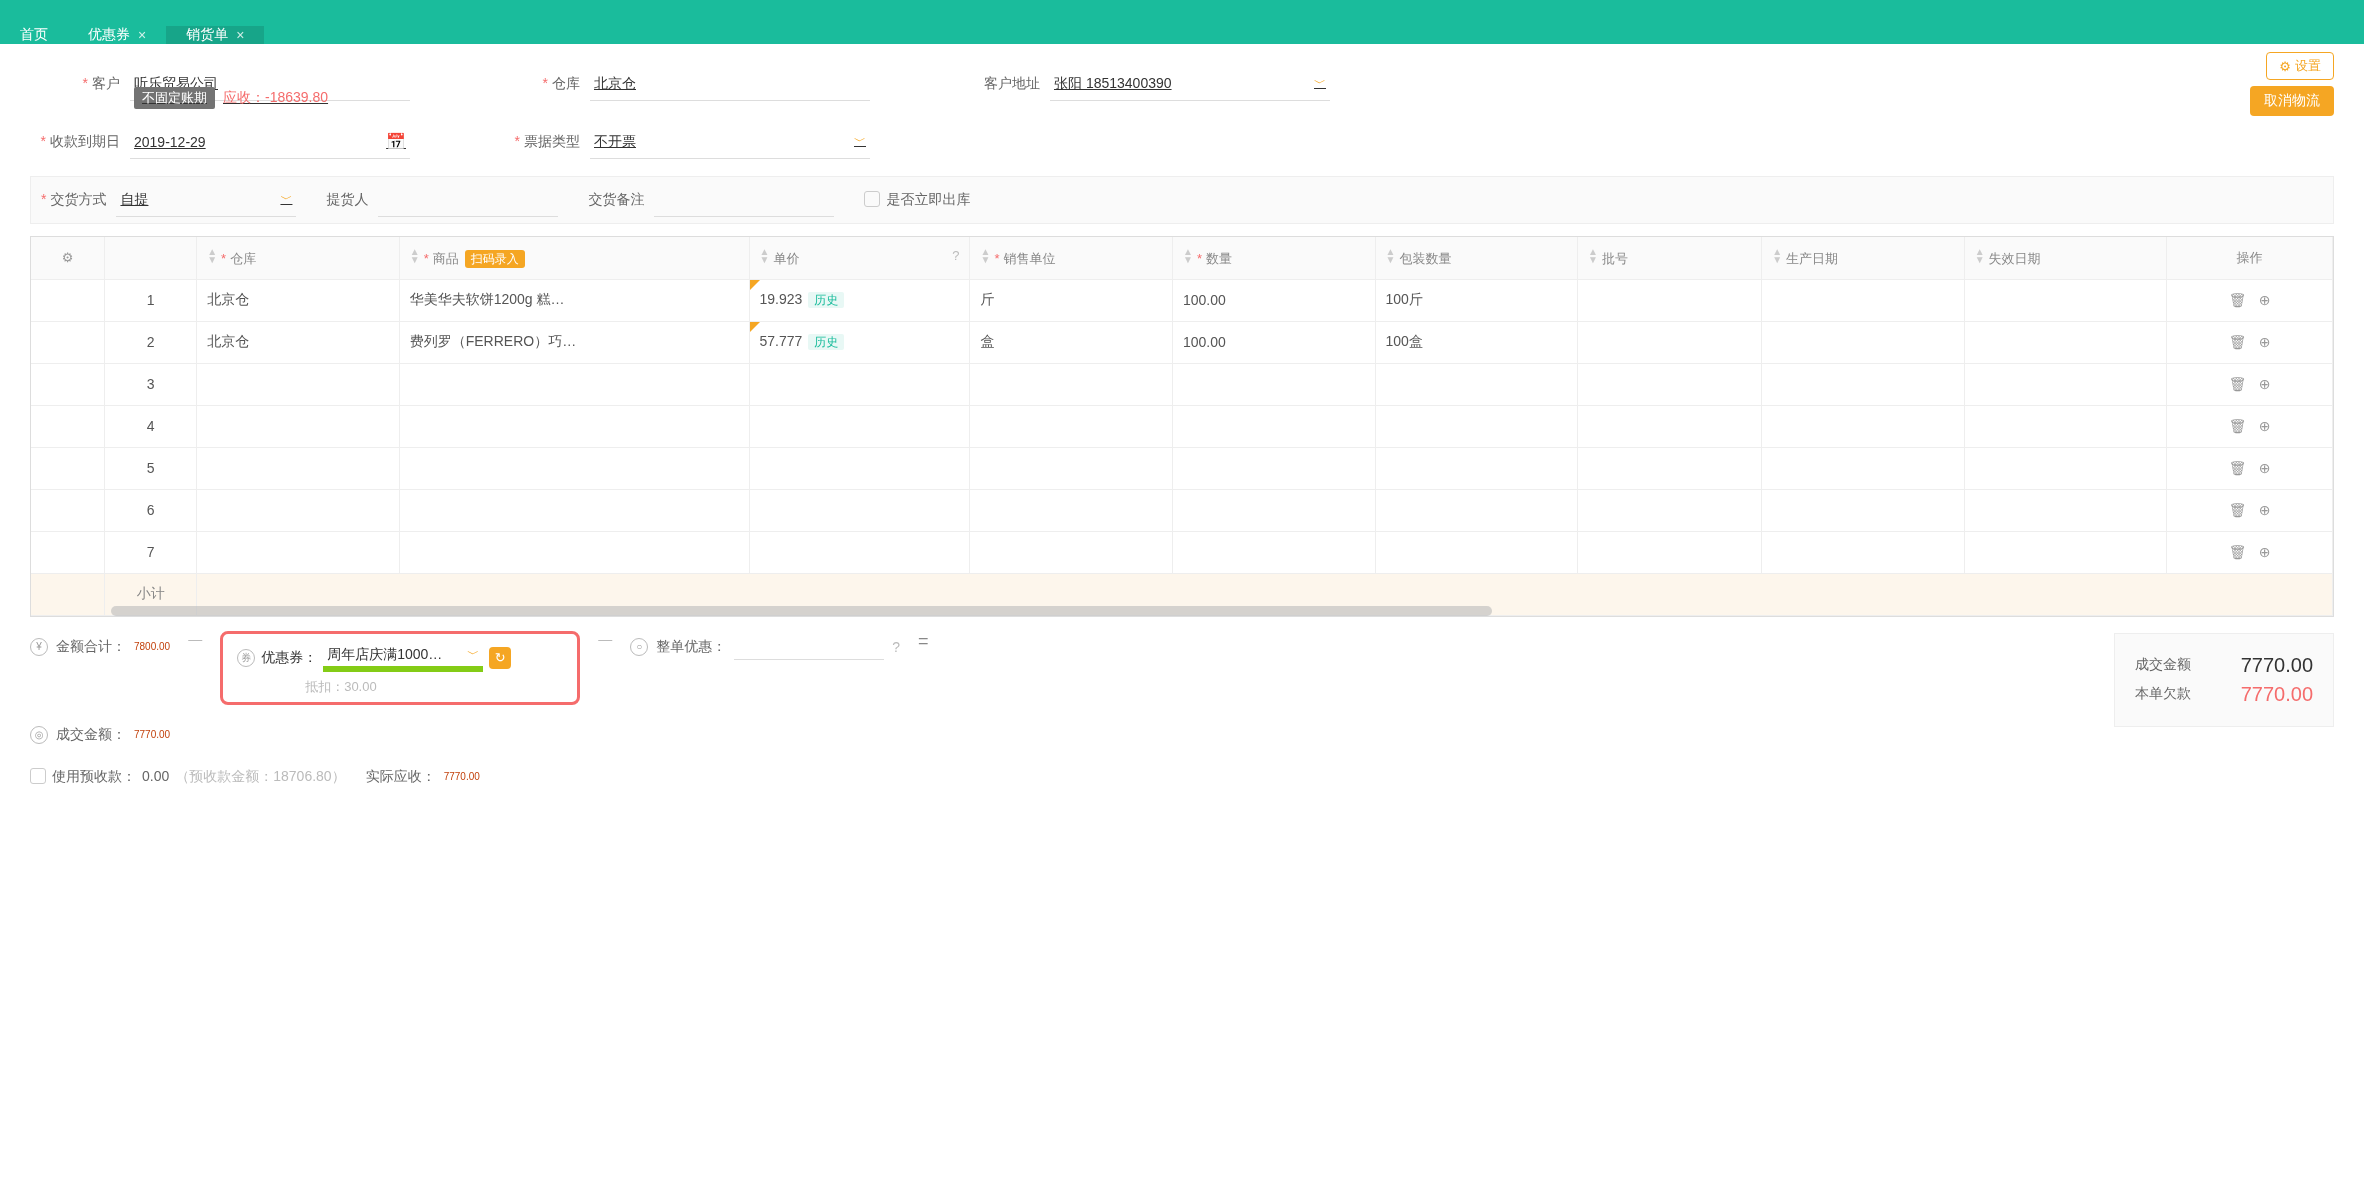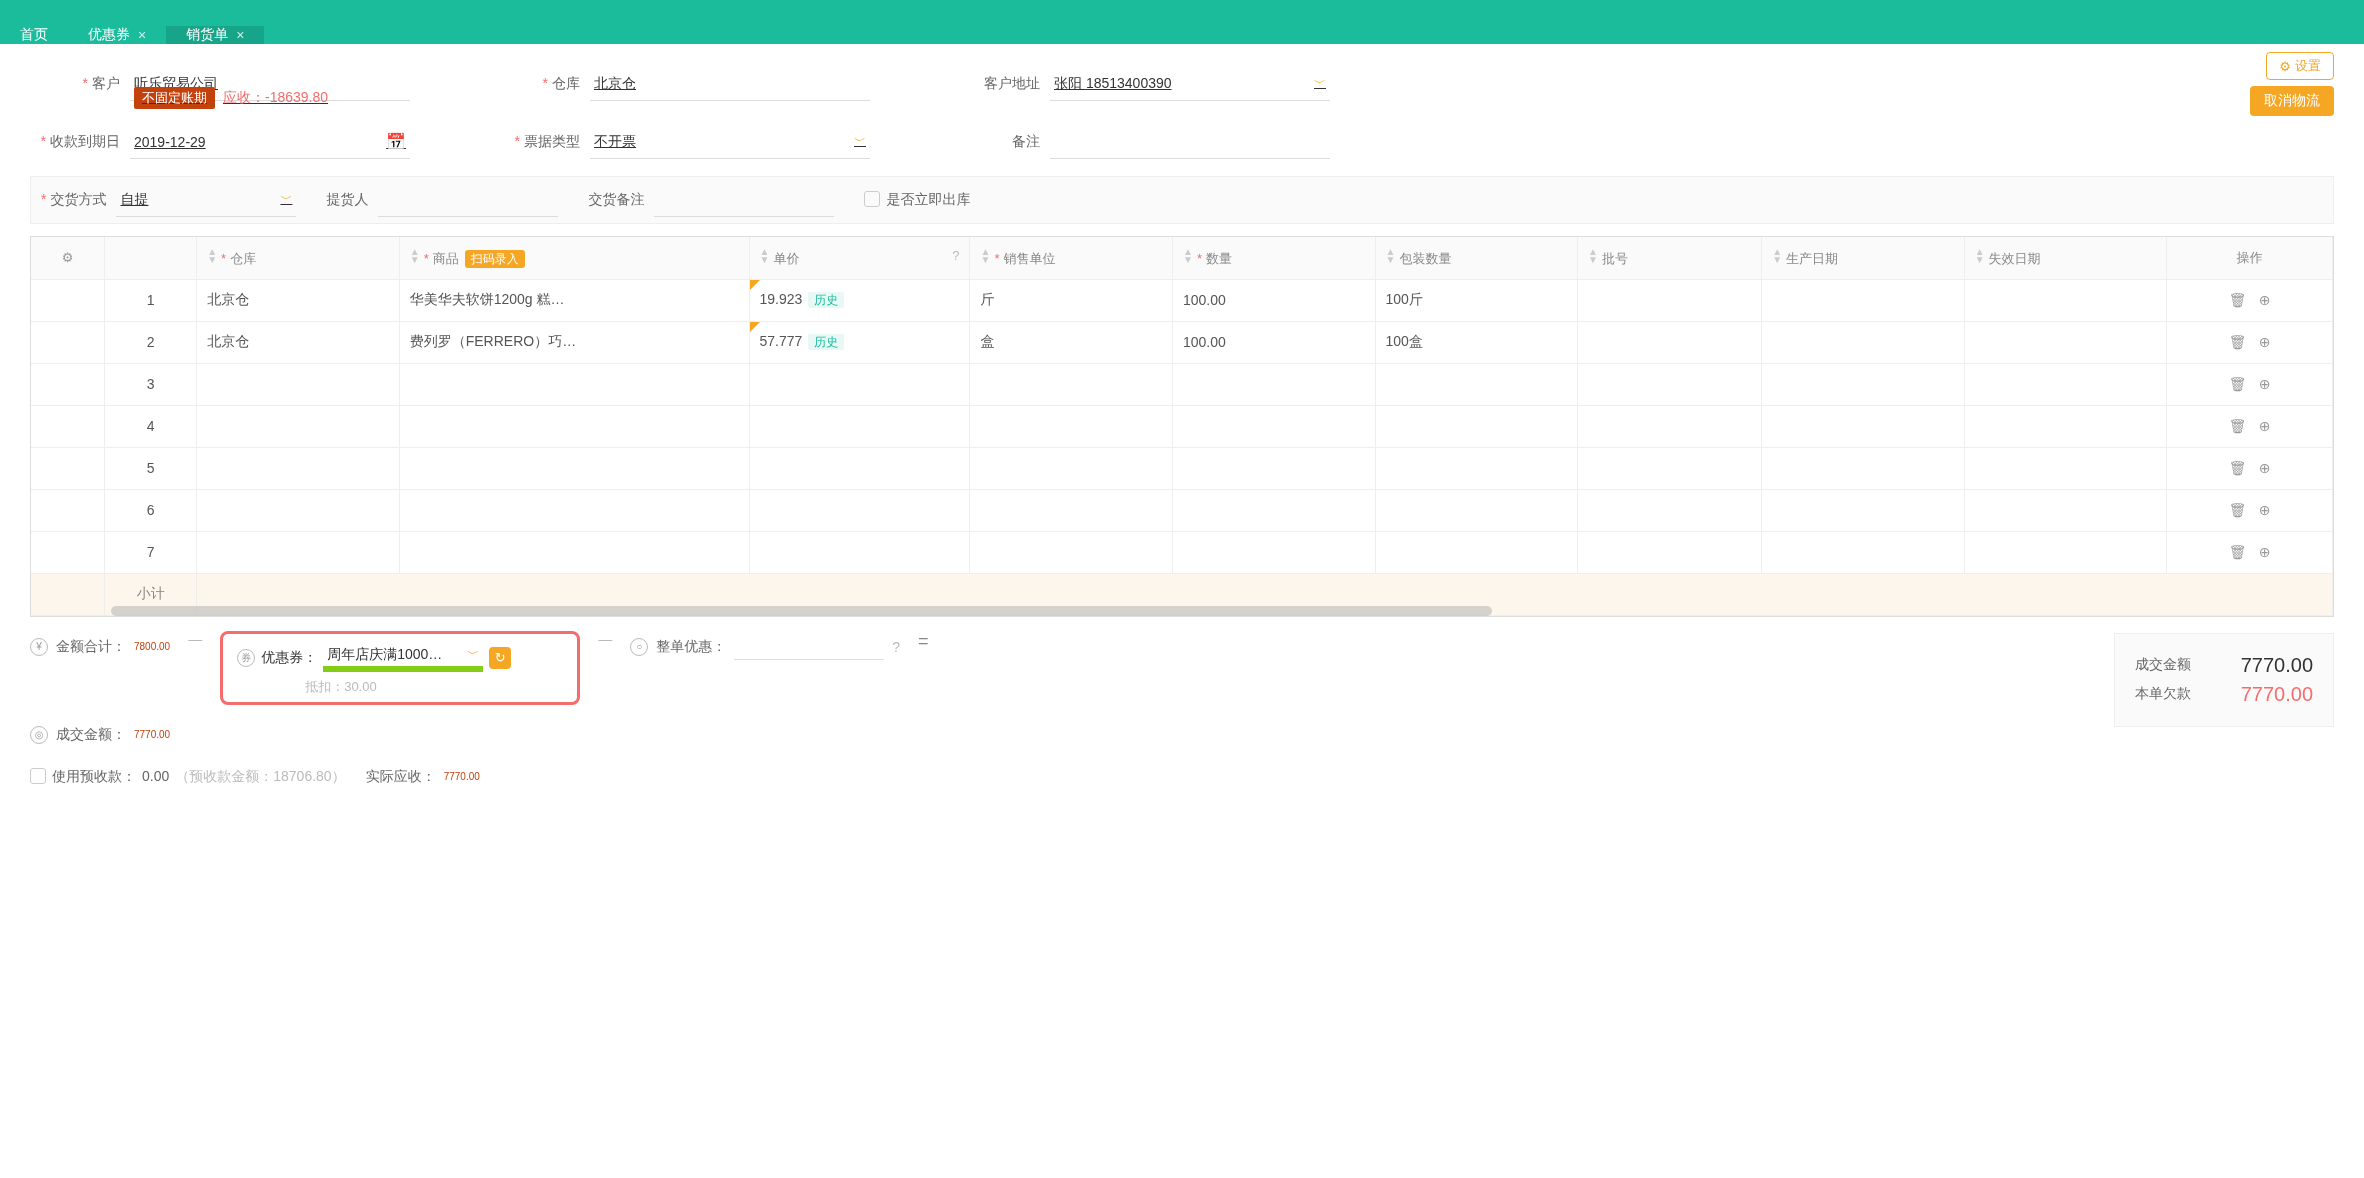--- a/index.html
+++ b/index.html
@@ -13,21 +13,21 @@
 .form-area { padding: 8px 30px 0 30px; }
 .form-row { display: flex; align-items: center; min-height: 44px; gap: 20px; flex-wrap: wrap; }
 .form-group { display: flex; align-items: center; min-height: 44px; }
 .fg-label { width: 100px; text-align: right; padding-right: 10px; color: #666; font-size: 14px; }
 .req { color: #f56c6c; margin-right: 4px; }
 .fg-value { display: flex; align-items: center; min-width: 280px; border-bottom: 1px solid #ddd; height: 34px; padding: 0 4px; position: relative; text-decoration: underline; }
 .fg-value.no-border { border-bottom: none; }
 .dropdown-caret { color: #f5a623; margin-left: auto; font-size: 12px; }
 .cal-icon { color: #f5a623; margin-left: auto; font-size: 16px; }
 
-.badge-red { background: #c2410c; color: #fff; padding: 2px 8px; border-radius: 2px; font-size: 13px; }
+.badge-red { background: #737373; color: #fff; padding: 2px 8px; border-radius: 2px; font-size: 13px; }
 .receivable { color: #f56c6c; margin-left: 8px; }
 
 .btn-orange-outline { border: 1px solid #f5a623; color: #f5a623; background: #fff; padding: 4px 12px; border-radius: 4px; cursor: pointer; font-size: 13px; display: inline-flex; align-items: center; gap: 4px; }
 .btn-orange { background: #f5a623; color: #fff; border: none; padding: 6px 14px; border-radius: 4px; cursor: pointer; font-size: 14px; margin-top: 6px; }
 
 .delivery-bar { background: #fafafa; border: 1px solid #eee; margin: 12px 30px; display: flex; align-items: center; height: 48px; padding: 0 10px; gap: 30px; }
 .delivery-bar .form-group { min-height: auto; }
 .delivery-bar .fg-value { min-width: 180px; }
 .checkbox-wrap { display: flex; align-items: flex-start; gap: 6px; color: #666; }
 .checkbox { width: 16px; height: 16px; border: 1px solid #ccc; border-radius: 3px; }
@@ -132,24 +132,20 @@
           <span>2019-12-29</span>
           <span class="cal-icon">📅</span>
         </div>
     </div>
     <div class="form-group" style="margin-left:60px;">
       <div class="fg-label"><span class="req">*</span><span>票据类型</span></div>
       <div class="fg-value">
           <span>不开票</span>
           <span class="dropdown-caret">﹀</span>
         </div>
-    </div>
-    <div class="form-group" style="margin-left:60px;">
-      <div class="fg-label"><span>备注</span></div>
-      <div class="fg-value"></div>
     </div>
   </div>
 </div>
 
 <div class="delivery-bar">
   <div class="form-group">
     <div class="fg-label" style="width:auto;"><span class="req">*</span><span>交货方式</span></div>
     <div class="fg-value">
         <span>自提</span>
         <span class="dropdown-caret">﹀</span>

